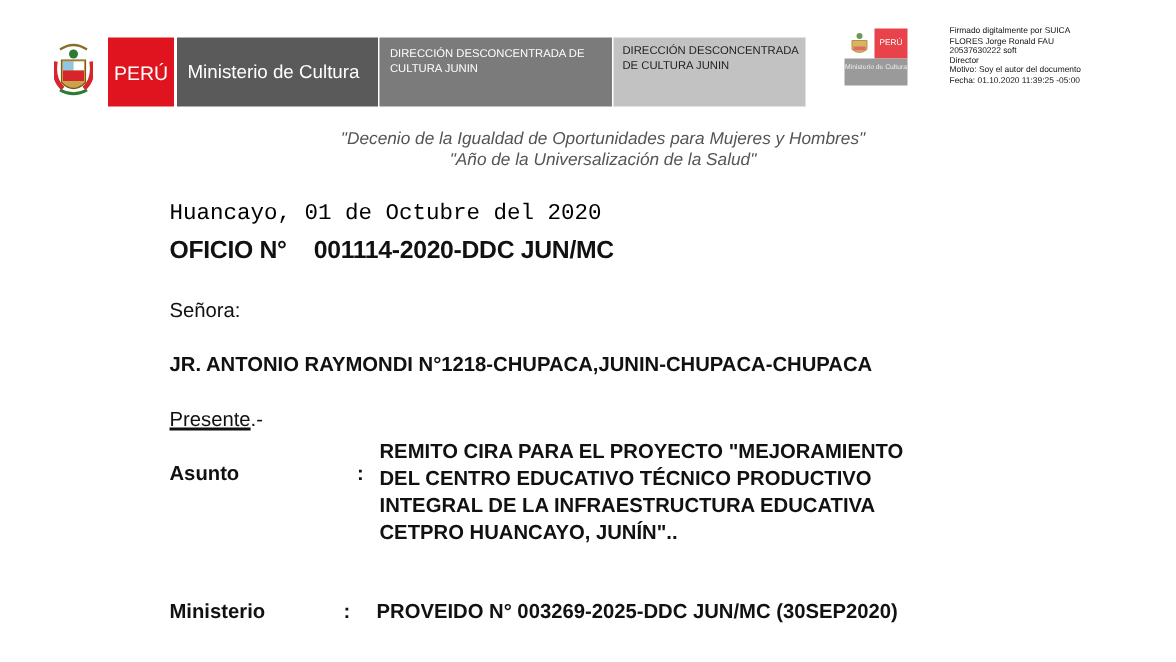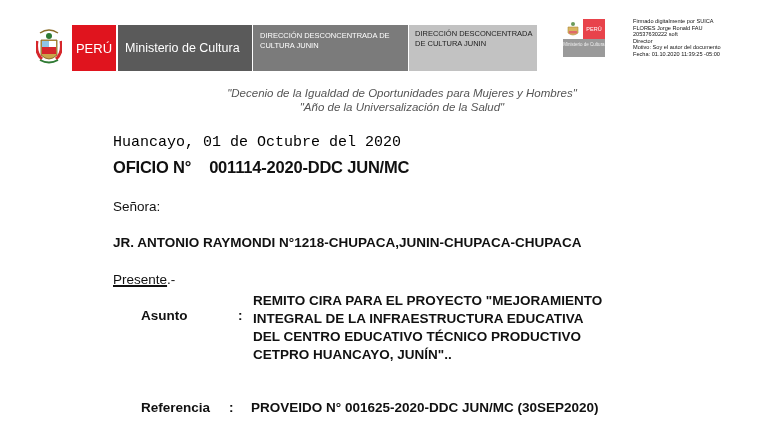--- a/index.html
+++ b/index.html
@@ -64,21 +64,21 @@
     
     .date { position: absolute; left: 113px; top: 134px; font-size: 15px; color: #000000; font-family: Liberation Mono, monospace; }
     .oficio { position: absolute; left: 113px; top: 158px; font-size: 16.5px; font-weight: bold; letter-spacing: -0.2px; }
     .oficio .num { margin-left: 18px; margin-top: 44px; }
     .senora { position: absolute; left: 113px; top: 199px; font-size: 13.5px; font-weight: normal; }
     .name { position: absolute; left: 113px; top: 217px; font-size: 13.5px; font-weight: bold; }
     .addr { position: absolute; left: 113px; top: 235px; font-size: 13.5px; font-weight: bold; }
     .presente { position: absolute; left: 113px; top: 272px; font-size: 13.5px; font-weight: normal; }
     .presente u { text-decoration: underline; text-decoration-thickness: 2px; }
 
-    .row-label { position: absolute; left: 113px; font-size: 13.5px; font-weight: bold; margin-left: 28px; }
+    .row-label { position: absolute; left: 113px; font-size: 13.5px; font-weight: bold; }
     .row-colon { position: absolute; font-size: 13.5px; font-weight: bold; }
     .asunto-text {
       position: absolute; left: 253px; top: 292px; width: 440px;
       font-size: 13.5px; font-weight: bold; line-height: 18px;
     }
     .ref-text { position: absolute; left: 251px; top: 400px; font-size: 13.5px; font-weight: bold; }
   </style>
 </head>
 <body>
 
@@ -136,22 +136,22 @@
   <div class="addr">JR. ANTONIO RAYMONDI N°1218-CHUPACA,JUNIN-CHUPACA-CHUPACA</div>
 
   <div class="presente">
     <u>Presente</u><span>.-</span>
   </div>
 
   <div class="row-label" style="top:308px;">Asunto</div>
   <div class="row-colon" style="left:238px; top:308px;">:</div>
   <div class="asunto-text">
     <div>REMITO CIRA PARA EL PROYECTO "MEJORAMIENTO</div>
+    <div>DEL CENTRO EDUCATIVO TÉCNICO PRODUCTIVO</div>
     <div>INTEGRAL DE LA INFRAESTRUCTURA EDUCATIVA</div>
-    <div>DEL CENTRO EDUCATIVO TÉCNICO PRODUCTIVO</div>
     <div>CETPRO HUANCAYO, JUNÍN"..</div>
   </div>
 
-  <div class="row-label" style="top:400px;">Referencia</div>
+  <div class="row-label" style="top:400px;">Ministerio</div>
   <div class="row-colon" style="left:229px; top:400px;">:</div>
-  <div class="ref-text">PROVEIDO N° 001625-2020-DDC JUN/MC (30SEP2020)</div>
+  <div class="ref-text">PROVEIDO N° 003269-2025-DDC JUN/MC (30SEP2020)</div>
 
 </div>
 
 </body></html>

